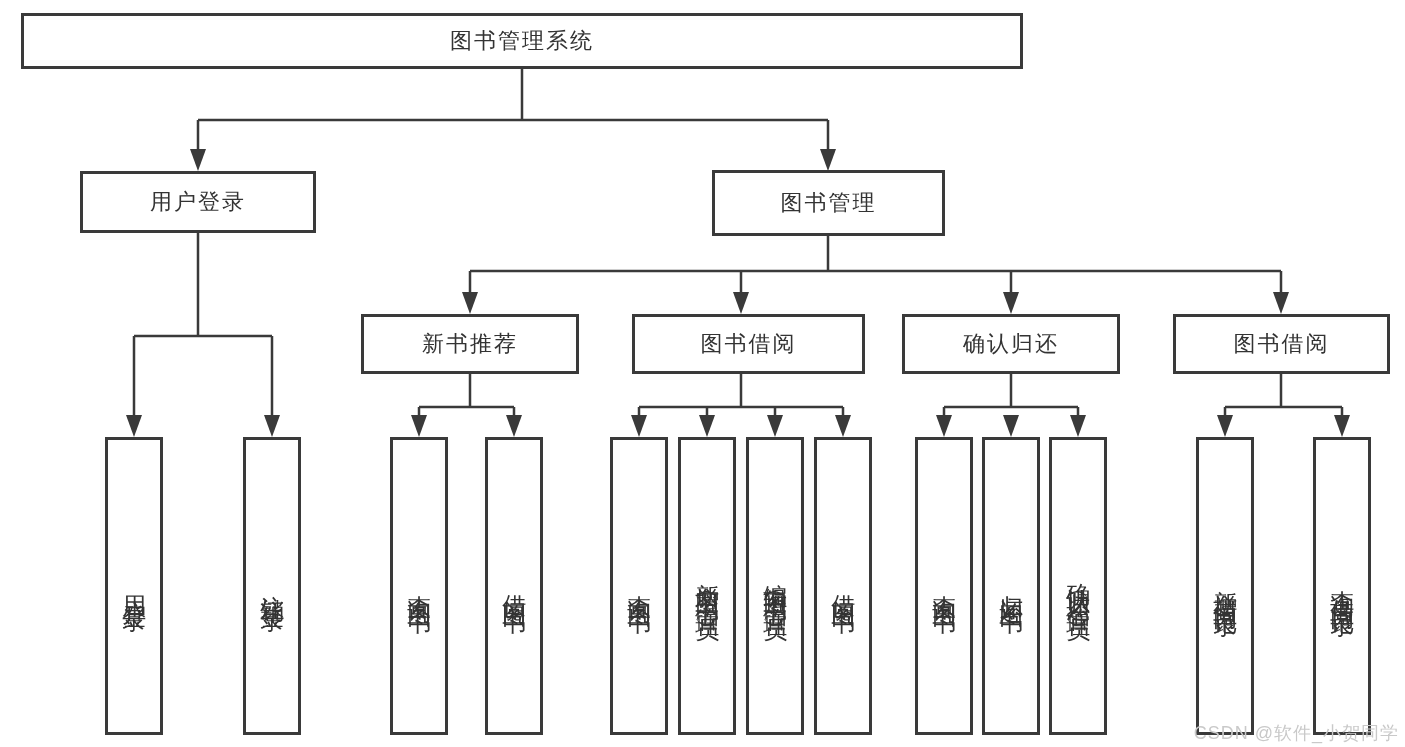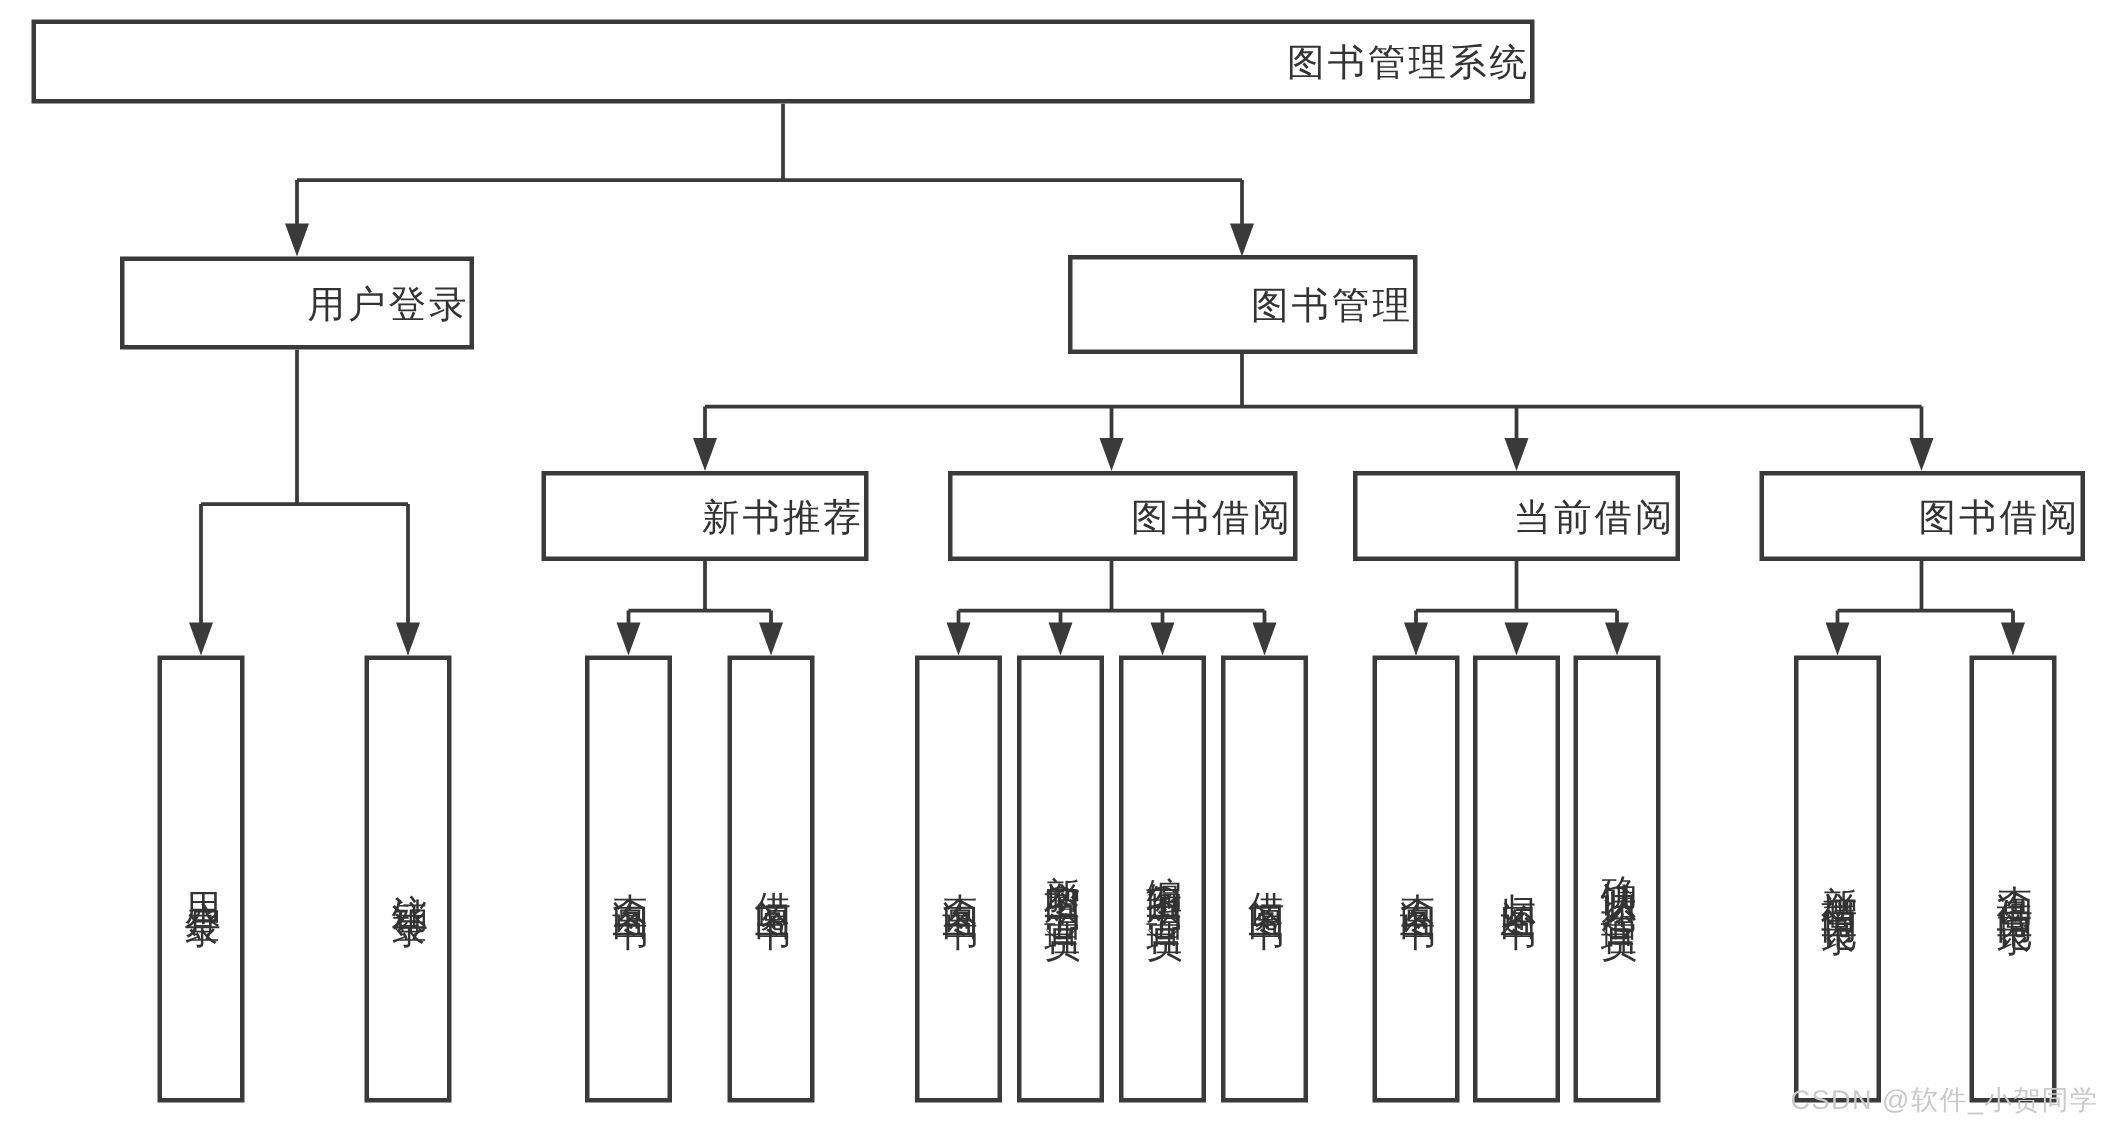--- a/index.html
+++ b/index.html
@@ -1,21 +1,21 @@
 <!DOCTYPE html>
 <html><head>
 <meta charset="utf-8">
 <style>
   html,body{margin:0;padding:0;background:#ffffff;}
   body{font-family:"Liberation Sans","DejaVu Sans",sans-serif;}
   .canvas{position:relative;width:1405px;height:747px;background:#ffffff;overflow:hidden;}
   .wires{position:absolute;left:0;top:0;width:1405px;height:747px;}
   .node{position:absolute;box-sizing:border-box;border:3px solid #3a3a3a;background:#ffffff;
         display:flex;align-items:center;justify-content:center;color:#333333;}
-  .h{font-size:25px;letter-spacing:2px;white-space:nowrap;justify-content:flex-end;}
+  .h{font-size:22px;letter-spacing:2px;white-space:nowrap;}
   .v span{writing-mode:vertical-rl;text-orientation:mixed;font-size:24px;letter-spacing:5px;line-height:1.1;}
   .watermark{position:absolute;right:6px;bottom:2px;font-size:18px;color:#c9c9c9;letter-spacing:1px;z-index:5;}
 </style>
 </head>
 <body>
 
 <div class="canvas">
 
   <svg class="wires" viewBox="0 0 1405 747" xmlns="http://www.w3.org/2000/svg">
     <g stroke="#3a3a3a" stroke-width="2.5" fill="none">
@@ -68,21 +68,21 @@
     <span>图书管理</span>
   </div>
 
   <div class="node h" style="left:361px;top:314px;width:218px;height:60px;">
     <span>新书推荐</span>
   </div>
   <div class="node h" style="left:632px;top:314px;width:233px;height:60px;">
     <span>图书借阅</span>
   </div>
   <div class="node h" style="left:902px;top:314px;width:218px;height:60px;">
-    <span>当前借阅</span>
+    <span>确认归还</span>
   </div>
   <div class="node h" style="left:1173px;top:314px;width:217px;height:60px;">
     <span>图书借阅</span>
   </div>
 
   <div class="node v" style="left:105px;top:437px;width:58px;height:298px;">
     <span>用户登录</span>
   </div>
   <div class="node v" style="left:243px;top:437px;width:58px;height:298px;">
     <span>注销登录</span>

